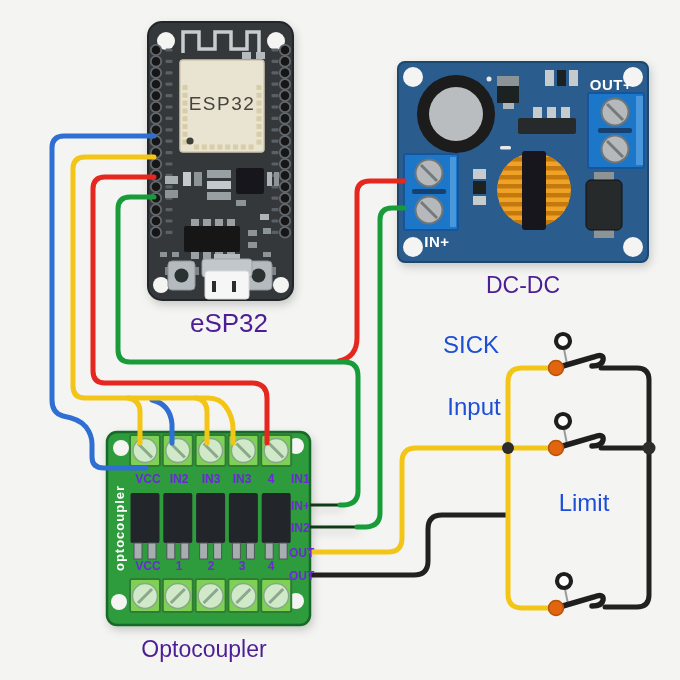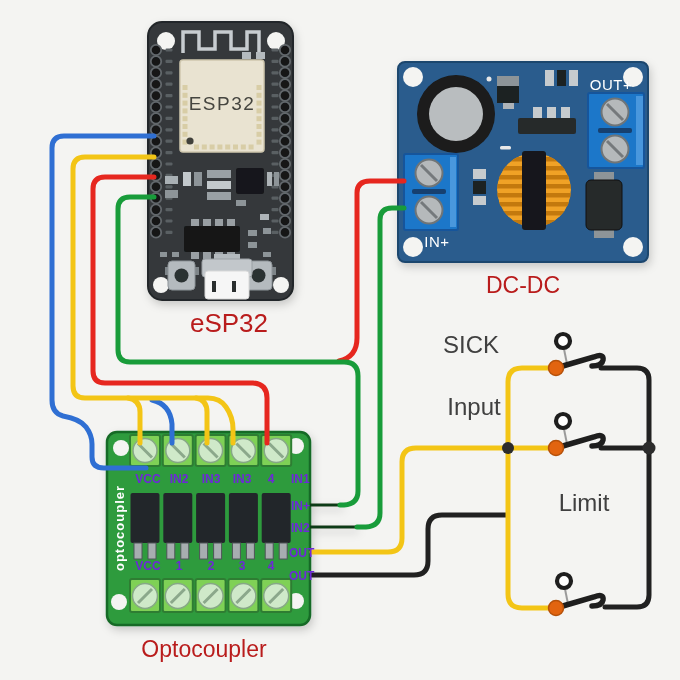--- a/index.html
+++ b/index.html
@@ -1,24 +1,24 @@
 <!DOCTYPE html>
 <html><head>
 <meta charset="utf-8">
 <style>
   html,body{margin:0;padding:0;background:#f4f4f2;}
   .stage{position:relative;width:680px;height:680px;background:#f4f4f2;overflow:hidden;
          font-family:"Liberation Sans",sans-serif;}
   .stage svg{position:absolute;left:0;top:0;}
   .lbl{position:absolute;transform:translate(-50%,-50%);white-space:nowrap;color:#3b3b3b;}
-  .cap{font-size:23px;color:#b91c1c;}
-  .ann{font-size:24px;color:#404040;}
+  .cap{font-size:23px;color:#4c1d95;}
+  .ann{font-size:24px;color:#1d4ed8;}
   .pin{font-size:12px;font-weight:bold;color:#6d28d9;}
   .pinL{transform:translate(0,-50%);}
-  .wlbl{font-size:15px;font-weight:normal;color:#ffffff;letter-spacing:.5px;}
+  .wlbl{font-size:15px;font-weight:bold;color:#ffffff;letter-spacing:.5px;}
   .chiplbl{font-size:19px;color:#45453f;letter-spacing:1.5px;}
   .esp-cap{font-size:26px;}
   .silk{writing-mode:vertical-rl;transform:translate(-50%,-50%) rotate(180deg);
         font-size:13px;font-weight:bold;color:#ffffff;letter-spacing:1px;}
 </style>
 </head>
 <body>
 
 <div class="stage">
 

